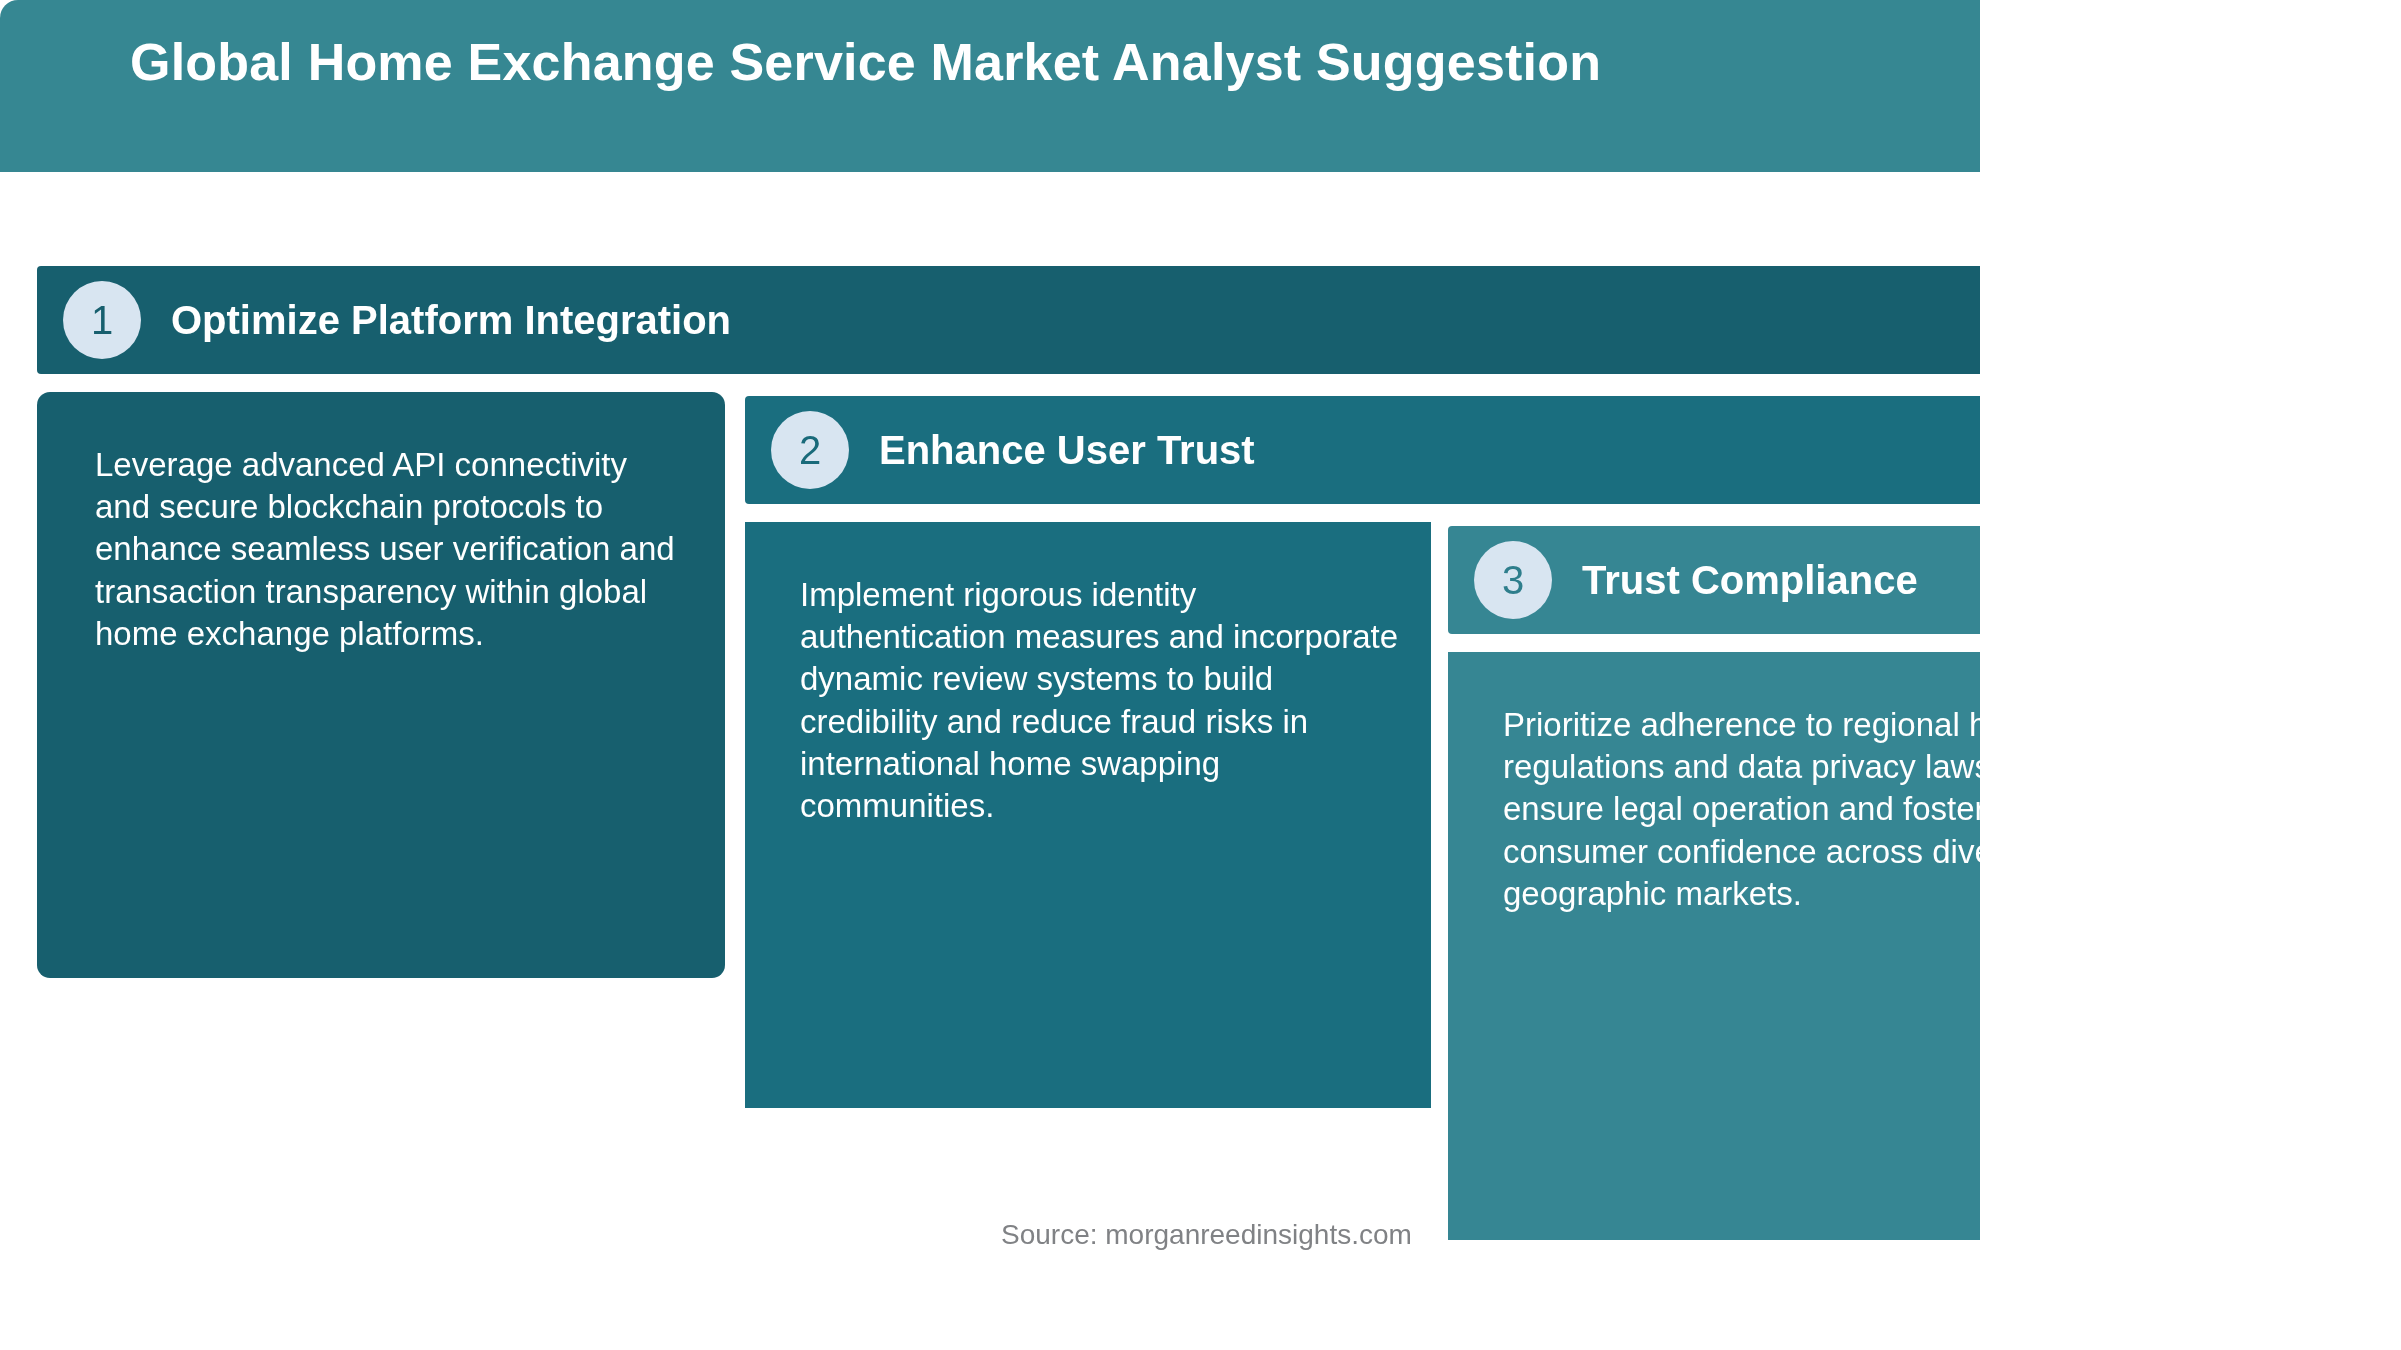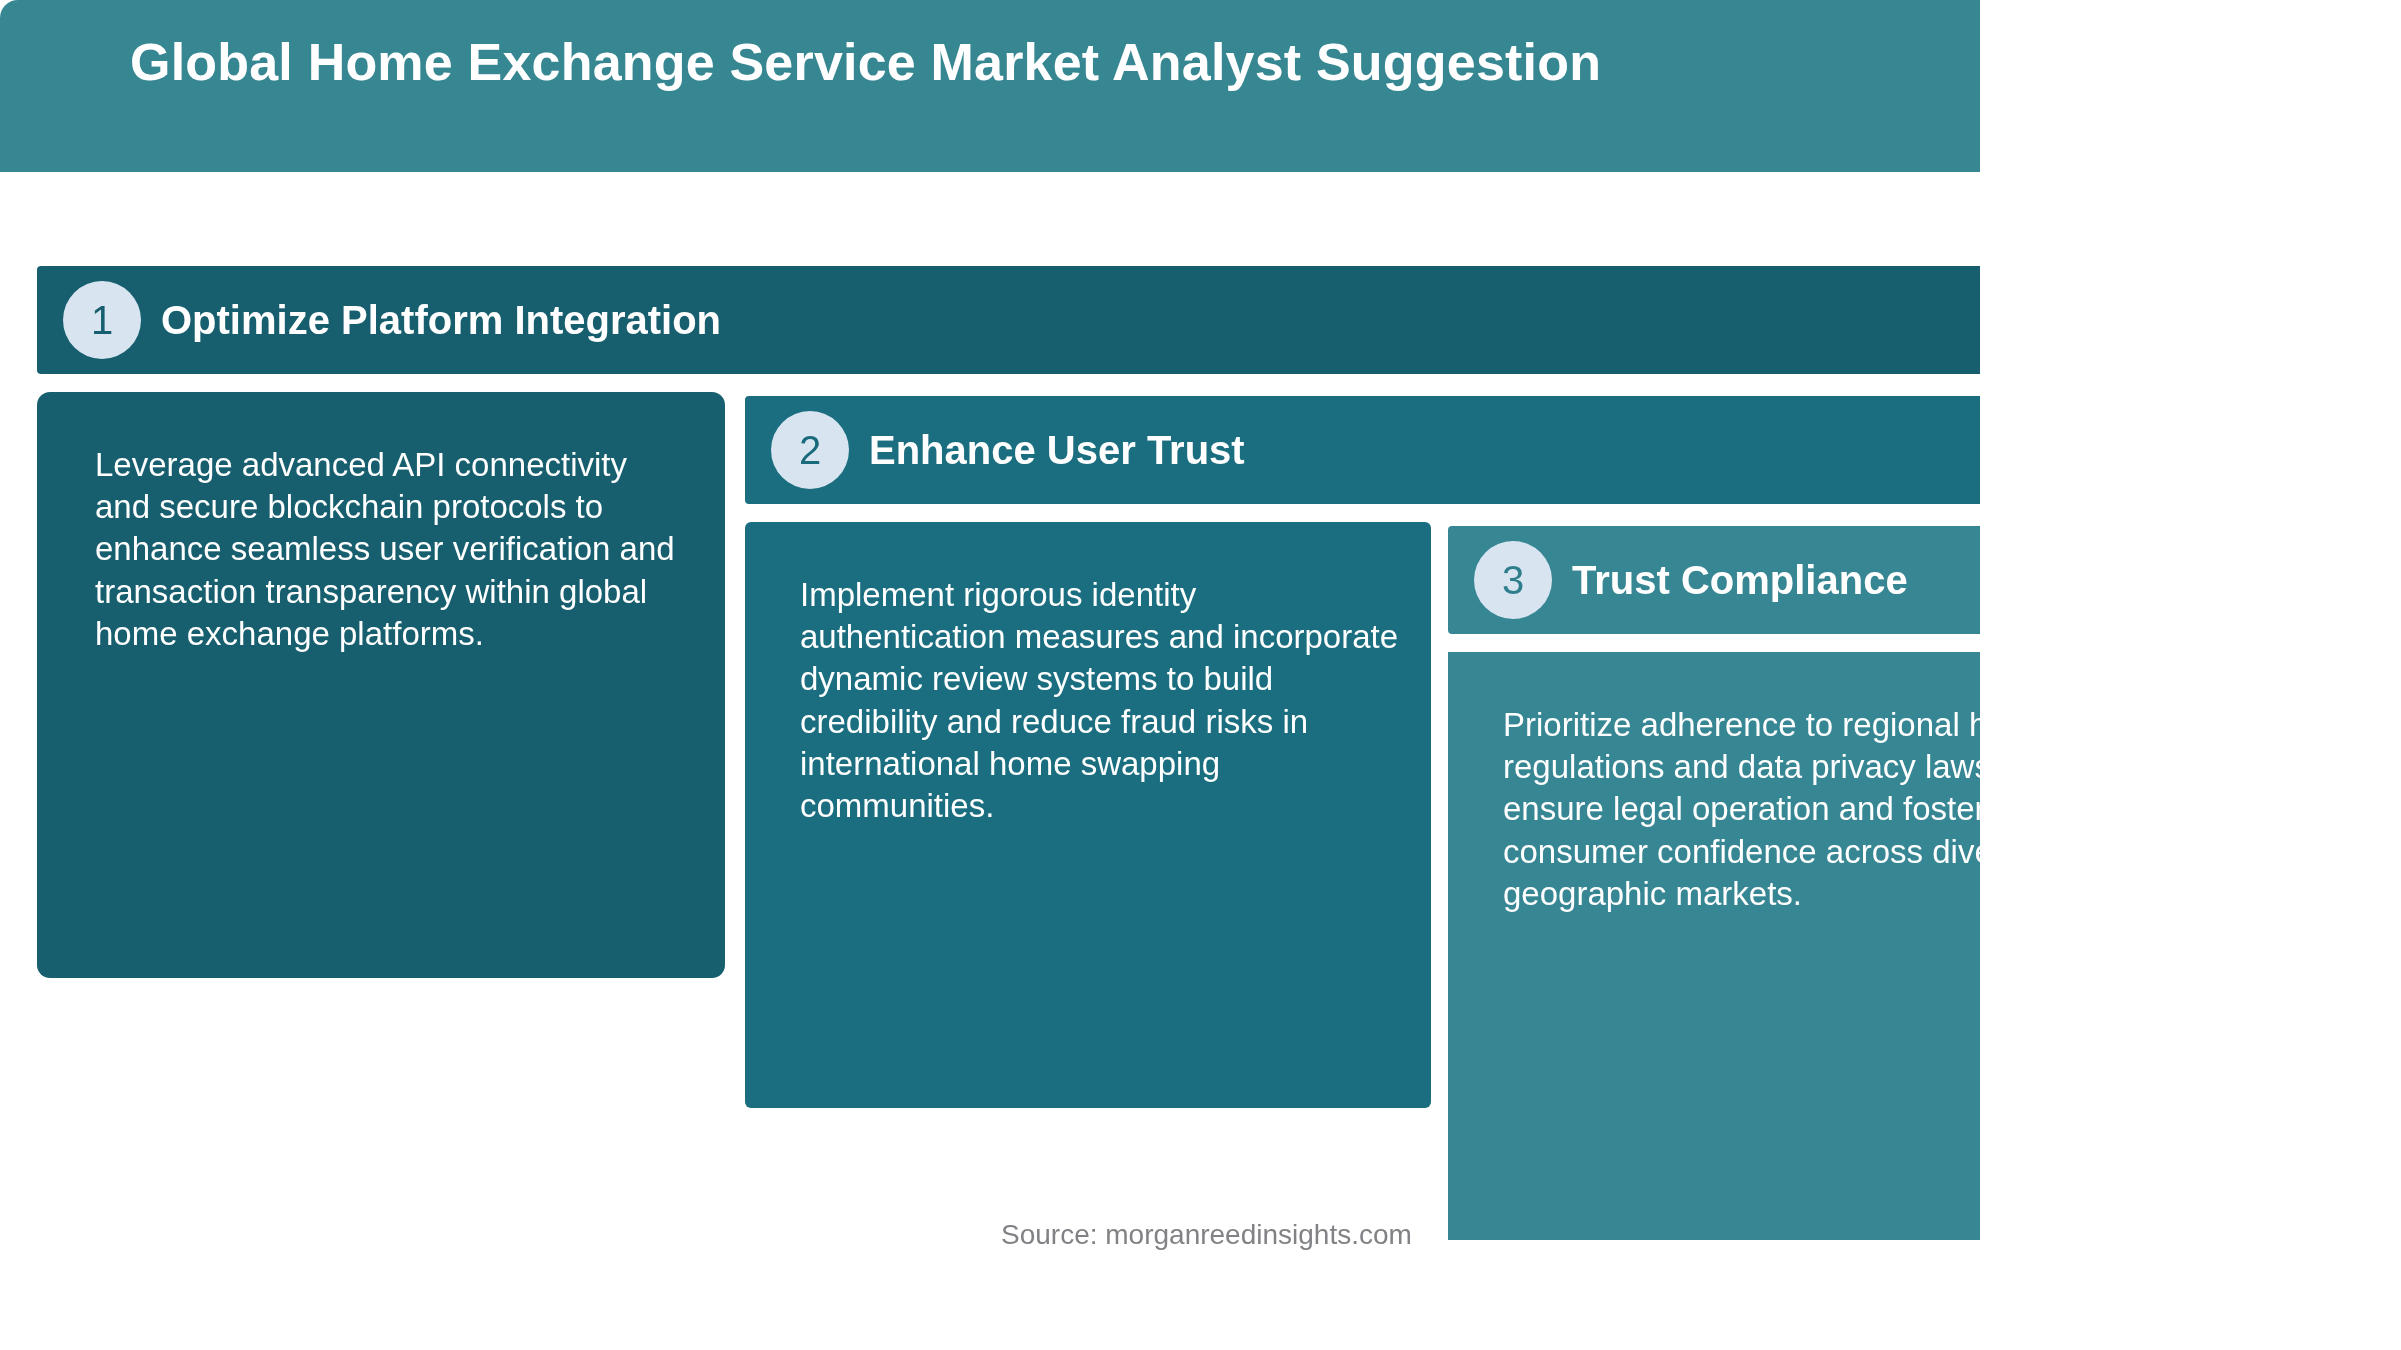--- a/index.html
+++ b/index.html
@@ -67,21 +67,21 @@
     font-weight: normal;
     margin-left: 26px;
   }
   .badge-1 { color: #175f6e; }
   .badge-2 { color: #196a7a; }
   .badge-3 { color: #2e7e8c; }
   .banner-title {
     font-size: 40px;
     font-weight: bold;
     color: #ffffff;
-    margin-left: 20px;
+    margin-left: 30px;
     white-space: nowrap;
   }
 
   
   .card {
     position: absolute;
     z-index: 3;
     box-sizing: border-box;
   }
   .card-text {
@@ -159,21 +159,21 @@
 
   <div class="card tier1" style="left:37px; top:392px; width:688px; height:586px; padding:52px 38px 0 58px;border-radius:13px;">
     <div class="card-text">Leverage advanced API connectivity and secure blockchain protocols to enhance seamless user verification and transaction transparency within global home exchange platforms.</div>
   </div>
 
   <div class="banner tier2" style="left:745px; top:396px; width:1472px; height:108px;">
     <div class="badge badge-2">2</div>
     <div class="banner-title">Enhance User Trust</div>
   </div>
 
-  <div class="card tier2" style="left:745px; top:522px; width:686px; height:586px; padding:52px 30px 0 55px;border-radius:6px;">
+  <div class="card tier2" style="left:745px; top:522px; width:686px; height:586px; padding:52px 30px 0 55px;">
     <div class="card-text">Implement rigorous identity authentication measures and incorporate dynamic review systems to build credibility and reduce fraud risks in international home swapping communities.</div>
   </div>
 
   <div class="banner tier3" style="left:1448px; top:526px; width:769px; height:108px;">
     <div class="badge badge-3">3</div>
     <div class="banner-title">Trust Compliance</div>
   </div>
 
   <div class="card tier3" style="left:1448px; top:652px; width:704px; height:588px; padding:52px 34px 0 55px;">
     <div class="card-text">Prioritize adherence to regional housing regulations and data privacy laws to ensure legal operation and foster consumer confidence across diverse geographic markets.</div>

